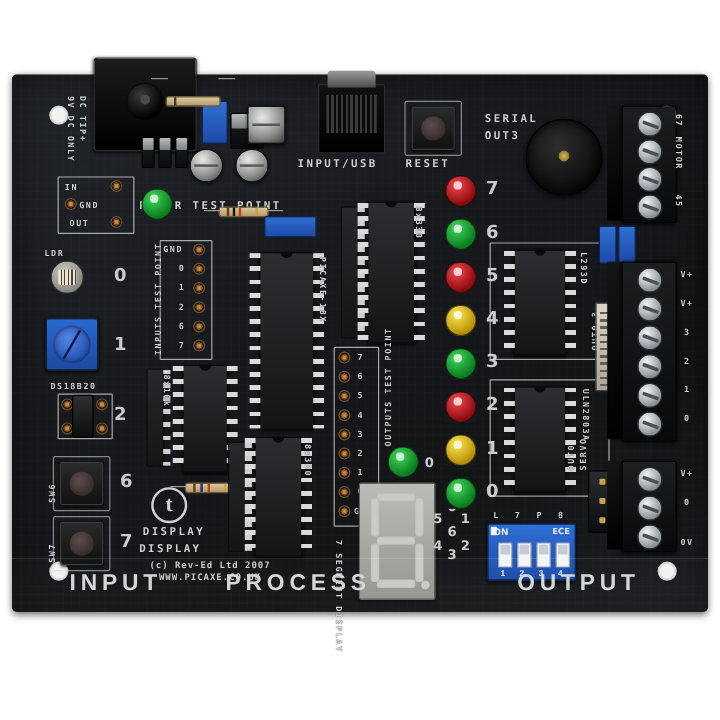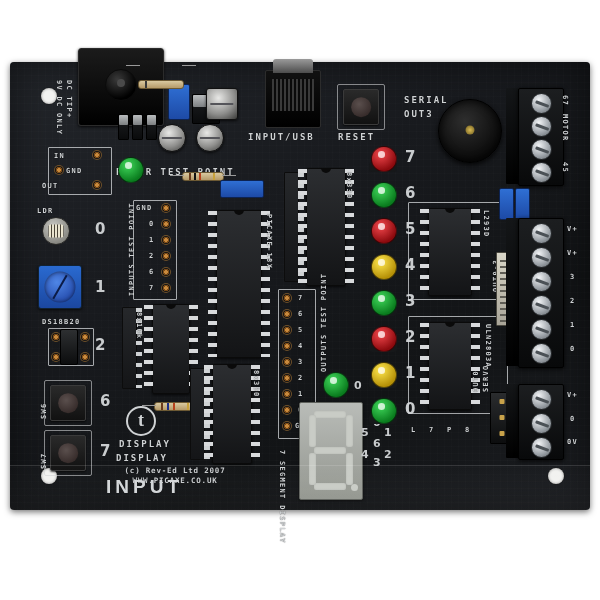--- a/index.html
+++ b/index.html
@@ -29,21 +29,21 @@
     background:#f2f2f0;box-shadow:inset 0 0 3px rgba(0,0,0,.4),0 0 1px #000;}
 
   
   .silk{position:absolute;color:#cfd2d4;font-family:"DejaVu Sans Mono",monospace;
     font-size:7px;letter-spacing:1.3px;font-weight:700;white-space:nowrap;
     text-shadow:0 0 1px rgba(0,0,0,.8);}
   .silk.big{font-size:9px;letter-spacing:2px;}
   .rot90{transform-origin:0 0;transform:rotate(90deg);}
   .rot270{transform-origin:0 0;transform:rotate(-90deg);}
   .bigword{position:absolute;color:#d4d7d9;font-family:"Liberation Sans",sans-serif;
-    font-size:19px;letter-spacing:4px;font-weight:700;margin-left:48px;}
+    font-size:19px;letter-spacing:4px;font-weight:700;}
   .num{position:absolute;color:#c9ccce;font-family:"DejaVu Sans",sans-serif;
     font-size:15px;font-weight:700;}
   .num.sm{font-size:11px;}
 
   
   .obox{position:absolute;border:1px solid rgba(215,218,220,.75);border-radius:1px;}
 
   
   .dcjack{position:absolute;background:linear-gradient(180deg,#1b1b1b,#000);border-radius:3px;
     border:1px solid #2b2b2b;box-shadow:0 1px 3px rgba(0,0,0,.8);}
@@ -183,21 +183,21 @@
         <div class="pin"></div>
     </div>
     <div class="silk rot90" style="left:63px;top:18px;">DC TIP+</div>
     <div class="silk rot90" style="left:53px;top:18px;">9V DC ONLY</div>
 
     <div class="obox" style="left:38px;top:85px;width:62px;height:46px;"></div>
     <div class="silk" style="left:44px;top:90px;">IN</div>
     <div class="tp" style="left:82px;top:88px;"></div>
     <div class="silk" style="left:56px;top:105px;">GND</div>
     <div class="tp" style="left:44px;top:103px;"></div>
-    <div class="silk" style="left:32px;top:120px;">OUT</div>
+    <div class="silk" style="left:48px;top:120px;">OUT</div>
     <div class="tp" style="left:82px;top:118px;"></div>
     <div class="silk big" style="left:106px;top:105px;">POWER TEST POINT</div>
 
     <div class="led" style="left:108px;top:95px;background:radial-gradient(circle at 36% 30%,#3fd75a,#0a7c1e 72%);"></div>
 
     <div class="bluecap" style="left:158px;top:22px;width:20px;height:34px;"></div>
     <div class="reg" style="left:182px;top:32px;width:26px;height:28px;">
         <div class="tab"></div>
       </div>
     <div class="res" style="left:128px;top:18px;width:44px;">
@@ -481,24 +481,47 @@
     <div class="silk" style="left:505px;top:366px;">B</div>
 
     <div class="termlip" style="left:496px;top:322px;width:14px;height:74px;"></div>
     <div class="term" style="left:508px;top:322px;width:44px;height:74px;">
       <div class="screw" style="left:12px;top:4px;"></div>
       <div class="screw" style="left:12px;top:28px;"></div>
       <div class="screw" style="left:12px;top:52px;"></div>
     </div>
     <div class="silk" style="left:557px;top:329px;">V+</div>
     <div class="silk" style="left:560px;top:353px;">0</div>
-    <div class="silk" style="left:557px;top:376px;text-align:center;">0V</div>
+    <div class="silk" style="left:557px;top:386px;text-align:center;">0V</div>
 
     <div class="silk" style="left:401px;top:364px;">L</div>
     <div class="silk" style="left:419px;top:364px;">7</div>
     <div class="silk" style="left:437px;top:364px;">P</div>
     <div class="silk" style="left:455px;top:364px;">8</div>
 
+    <div class="dipsw" style="left:396px;top:374px;width:72px;height:46px;">
+      <div class="marker"></div>
+      <div class="on">ON</div>
+      <div class="brand">ECE</div>
+      <div class="sw" style="left:8px;top:15px;height:19px;">
+          <div class="k"></div>
+        </div>
+      <div class="sw" style="left:24px;top:15px;height:19px;">
+          <div class="k"></div>
+        </div>
+      <div class="sw" style="left:40px;top:15px;height:19px;">
+          <div class="k"></div>
+        </div>
+      <div class="sw" style="left:56px;top:15px;height:19px;">
+          <div class="k"></div>
+        </div>
+      <div class="bn" style="left:10px;">1</div>
+      <div class="bn" style="left:26px;">2</div>
+      <div class="bn" style="left:42px;">3</div>
+      <div class="bn" style="left:58px;">4</div>
+    </div>
 
     <div class="silkband"></div>
     <div class="bigword" style="left:48px;top:414px;">INPUT</div>
+    <div class="bigword" style="left:178px;top:414px;">PROCESS</div>
+    <div class="bigword" style="left:421px;top:414px;">OUTPUT</div>
   </div>
 </div>
 
 </body></html>

